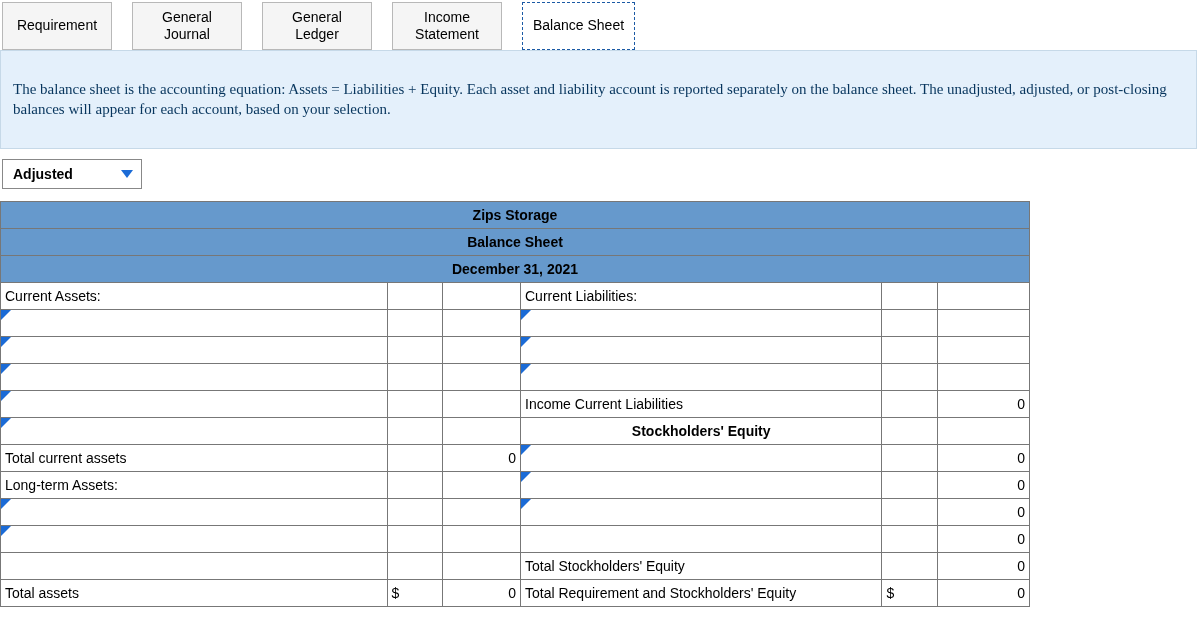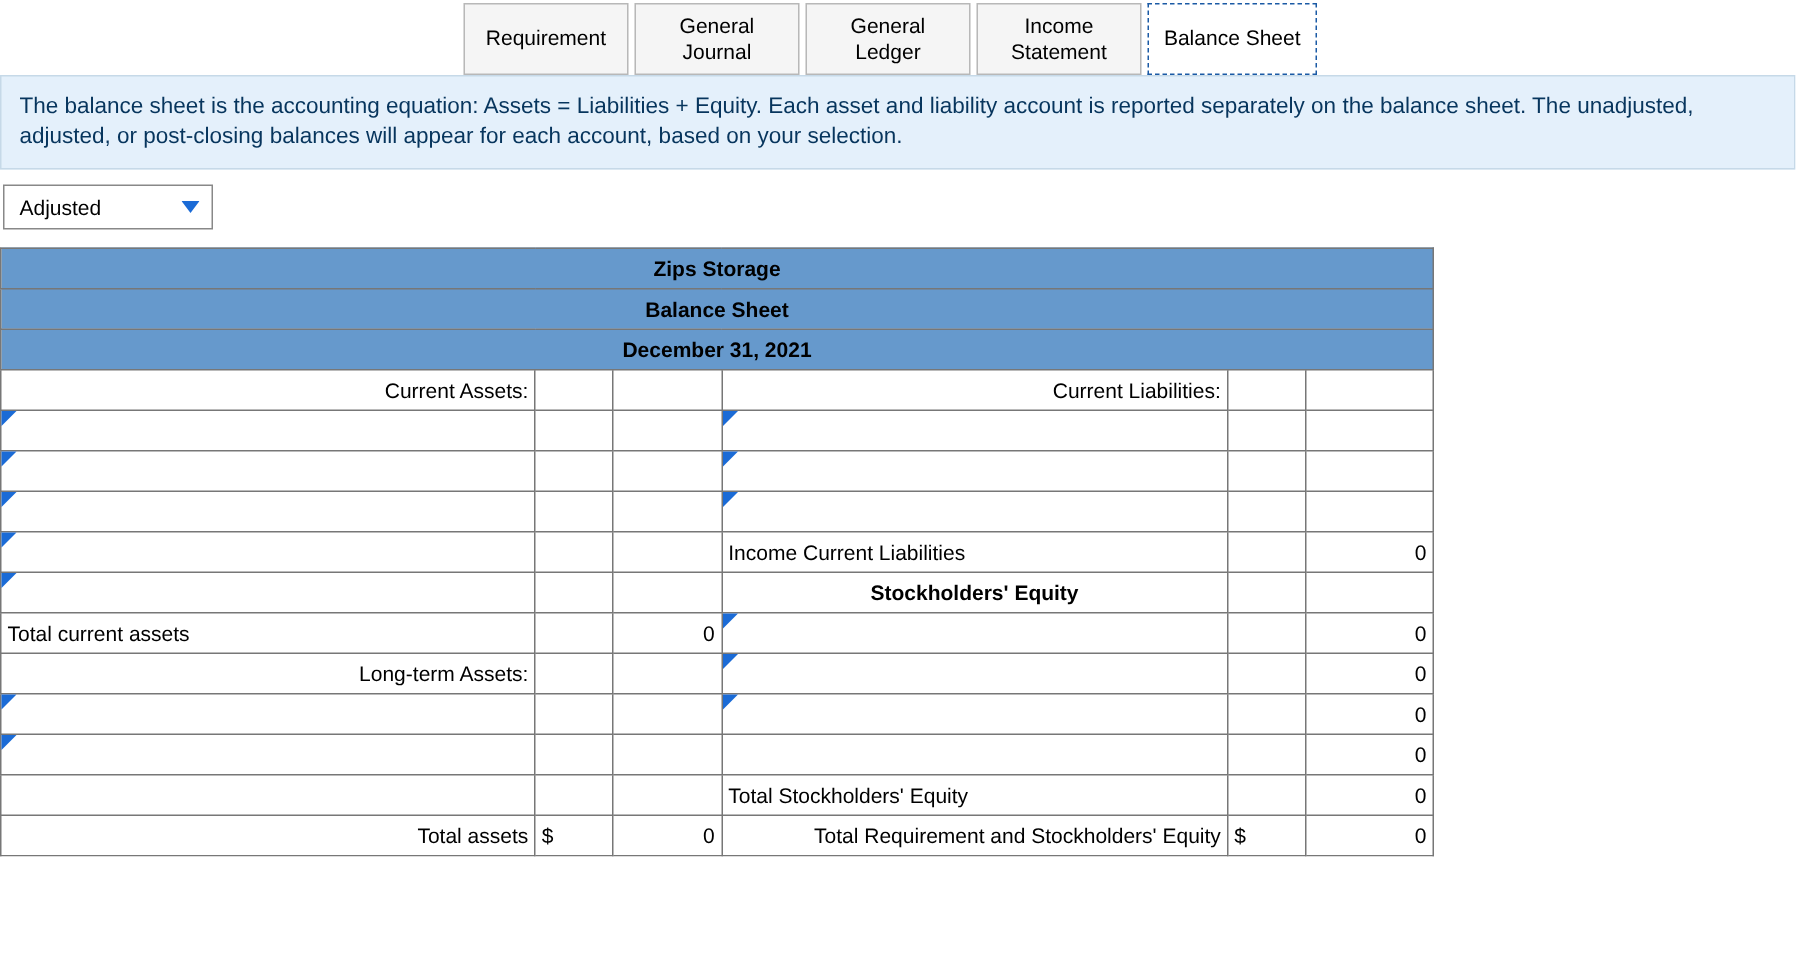--- a/index.html
+++ b/index.html
@@ -1,19 +1,19 @@
 <!DOCTYPE html>
 <html><head>
 <meta charset="utf-8">
 <style>
   * { box-sizing: border-box; margin: 0; padding: 0; }
   body { font-family: Arial, Helvetica, sans-serif; font-size: 14px; background: #fff; color: #000; }
 
   
-  .tabbar { display: flex; gap: 4px; padding: 2px 12px 0 2px; justify-content: center; }
+  .tabbar { display: flex; gap: 20px; padding: 2px 12px 0 2px; }
   .tab {
     border: 1px solid #b8b8b8;
     background: #f5f5f5;
     min-width: 110px;
     height: 48px;
     display: flex;
     align-items: center;
     justify-content: center;
     text-align: center;
     font-size: 14px;
@@ -23,42 +23,42 @@
   }
   .tab.active {
     border: 1px dashed #1b5aa5;
     background: #fff;
   }
 
   
   .banner {
     background: #e4f0fb;
     border: 1px solid #c6d9e8;
-    padding: 10px 12px;
+    padding: 28px 12px;
     color: #07355d;
-    font-family: Liberation Sans, sans-serif;
+    font-family: Liberation Serif, serif;
     font-size: 15px;
     line-height: 1.35;
   }
 
   
   .dd-wrap { padding: 10px 2px 12px; }
   .dd {
     display: inline-flex; align-items: center;
     border: 1px solid #888;
     background: #fff;
-    font-weight: normal;
+    font-weight: bold;
     padding: 6px 28px 6px 10px;
     position: relative;
     min-width: 140px;
   }
   .dd svg { position: absolute; right: 8px; top: 50%; transform: translateY(-50%); }
 
   
-  .sheet { border-collapse: collapse; width: 956px; }
+  .sheet { border-collapse: collapse; width: 1030px; }
   .sheet td, .sheet th { border: 1px solid #777; height: 27px; padding: 0 4px; vertical-align: middle; font-size: 14px; }
   .hdr { background: #6699cc; font-weight: bold; text-align: center; border-left: 1px solid #6699cc; border-right: 1px solid #6699cc; }
   .section-title { font-weight: bold; text-align: center; }
 
   
   .c-label   { width: 385px; }
   .c-amt-sm  { width: 55px;  }
   .c-amt     { width: 78px;  text-align: right; }
   .c-label2  { width: 360px; }
   .c-amt-sm2 { width: 55px;  }
@@ -67,21 +67,21 @@
   
   .ddflag { position: relative; }
   .ddflag::before {
     content: "";
     position: absolute;
     left: 0; top: 0;
     width: 0; height: 0;
     border-top: 10px solid #1b6bd6;
     border-right: 10px solid transparent;
   }
-  .label-cell { padding-left: 4px; text-align: right; }
+  .label-cell { padding-left: 4px; }
   .indent { padding-left: 22px; }
   .indent2 { padding-left: 36px; }
   .currency { text-align: left; padding-left: 6px; }
 </style>
 </head>
 <body>
 
 <div class="tabbar">
   <div class="tab">
       <span>Requirement</span>

